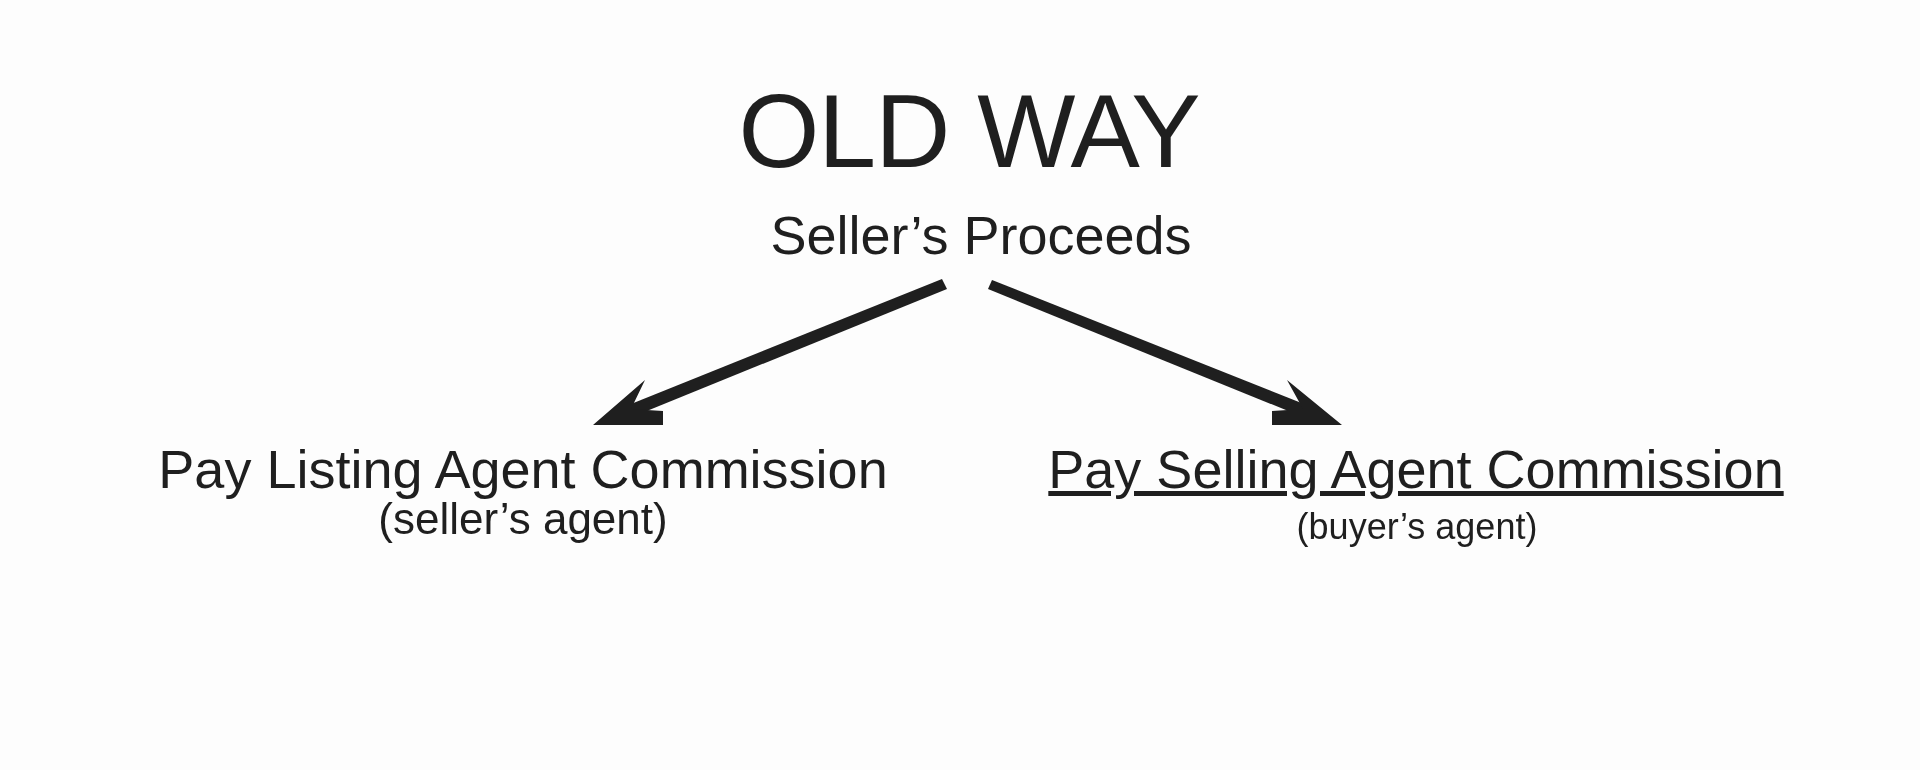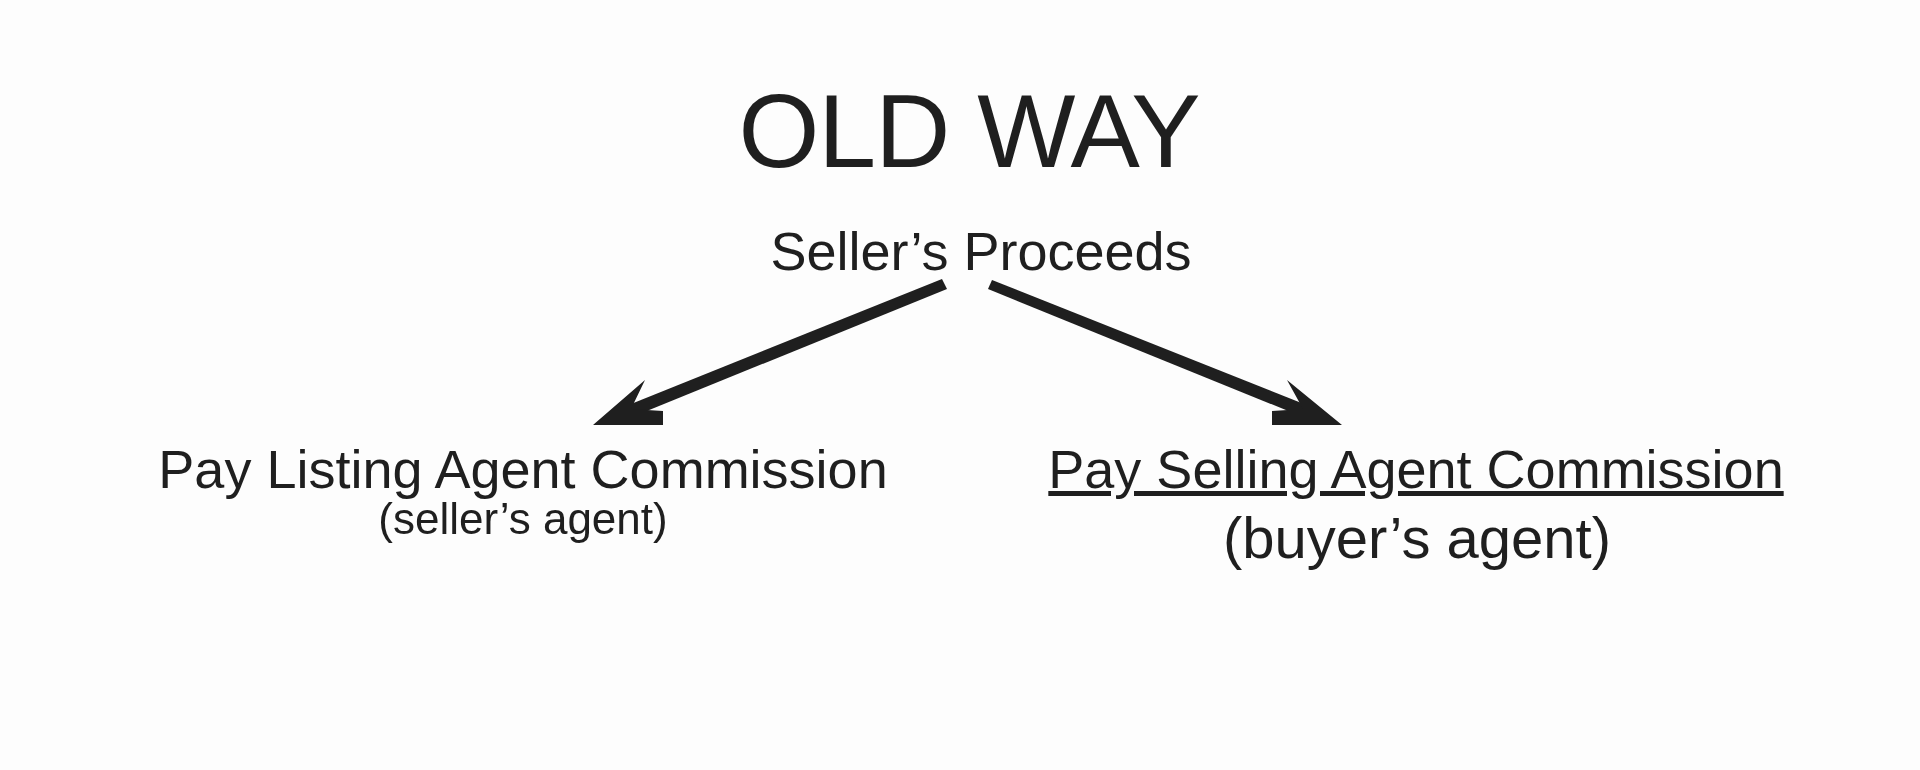--- a/index.html
+++ b/index.html
@@ -25,35 +25,34 @@
   .title {
     font-size: 104px;
     left: 969px;
     top: 79px;
     letter-spacing: -1px;
   }
   .subtitle {
     font-size: 54px;
     left: 981px;
     top: 208px;
-    margin-top: 16px;
   }
   .label {
     font-size: 54px;
     top: 442px;
   }
   .label.left { left: 523px; }
   .label.right { left: 1416px; text-decoration: underline; }
   .sub.left {
     font-size: 44px;
     left: 523px;
     top: 497px;
   }
   .sub.right {
-    font-size: 58px;
+    font-size: 36px;
     left: 1417px;
     top: 509px;
   }
   svg.arrows {
     position: absolute;
     left: 0;
     top: 0;
     width: 1920px;
     height: 770px;
   }

